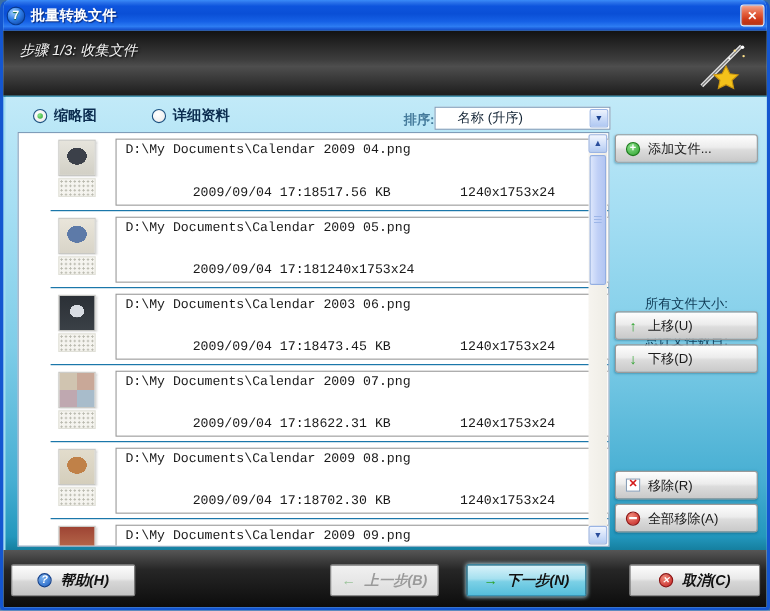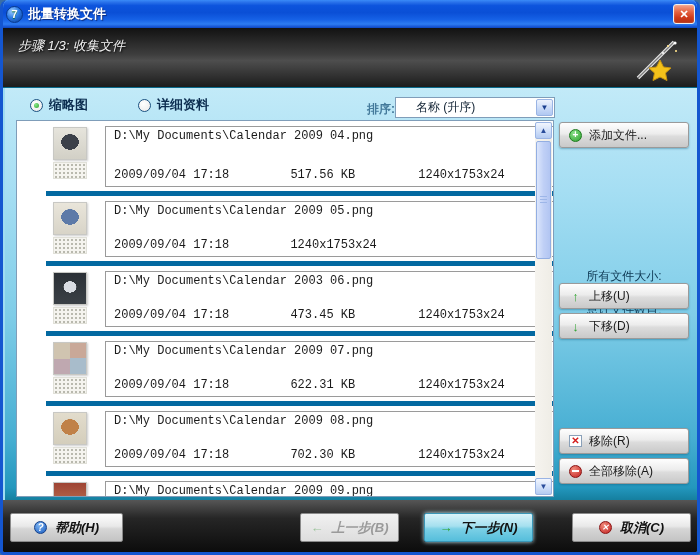--- a/index.html
+++ b/index.html
@@ -71,36 +71,36 @@
     background:linear-gradient(180deg,#eef3fd,#c6d8f7 60%,#b0c8f2);
     border:1px solid #9ab4e4; color:#1a3f8f; font-size:8px;
     display:flex; align-items:center; justify-content:center;
   }
   
   .list-panel {
     position:absolute; left:11px; top:32px; width:538px; height:377px;
     background:#fff; border:1px solid #7f9db9; overflow:hidden;
   }
   .list-items { position:absolute; left:0; top:0; width:519px;margin-left:29px; }
-  .file-item { height:70px; display:flex; padding:5px 3px 4px 7px; border-top:5px solid #0369a1; }
+  .file-item { height:70px; display:flex; padding:5px 3px 4px 7px; border-top:1px solid #0369a1; }
   .file-item:first-child { border-top:none; }
   .thumb { width:52px; flex:none; padding-top:1px; }
   .thumb-photo { width:34px; height:33px; border:1px solid #c8c8c4; box-shadow:1px 1px 2px #ccc; }
   .thumb-cal {
     width:34px; height:17px; margin-top:2px; background-color:#f5f4ef;
     background-image:radial-gradient(#b9b9ae 0.9px,transparent 1px); background-size:4px 4px;
     border:1px solid #e0e0d8;
   }
   .file-box {
     flex:1; border:1px solid #9a9a9a; background:#fff; display:flex; flex-direction:column;
     justify-content:space-between; padding:2px 6px 4px 8px;
     font-family:"Liberation Mono","DejaVu Sans Mono",monospace; font-size:12px; color:#1a1a1a;
   }
   .file-meta { display:flex; }
-  .file-date { width:40%; }
+  .file-date { width:40%;text-align:right; }
   .file-size { width:29%; }
   .file-dims { flex:1; }
   
   .scrollbar { position:absolute; right:1px; top:1px; width:17px; height:373px; background:linear-gradient(90deg,#f6f4ef,#efede6); }
   .scroll-btn {
     position:absolute; left:0; width:17px; height:17px; border-radius:2px;
     background:linear-gradient(180deg,#f2f6fe,#cdddf8 60%,#b4cbf2); border:1px solid #9ab4e4;
     color:#2a4d9b; font-size:8px; display:flex; align-items:center; justify-content:center;
   }
   .scroll-btn.up { top:0; }

